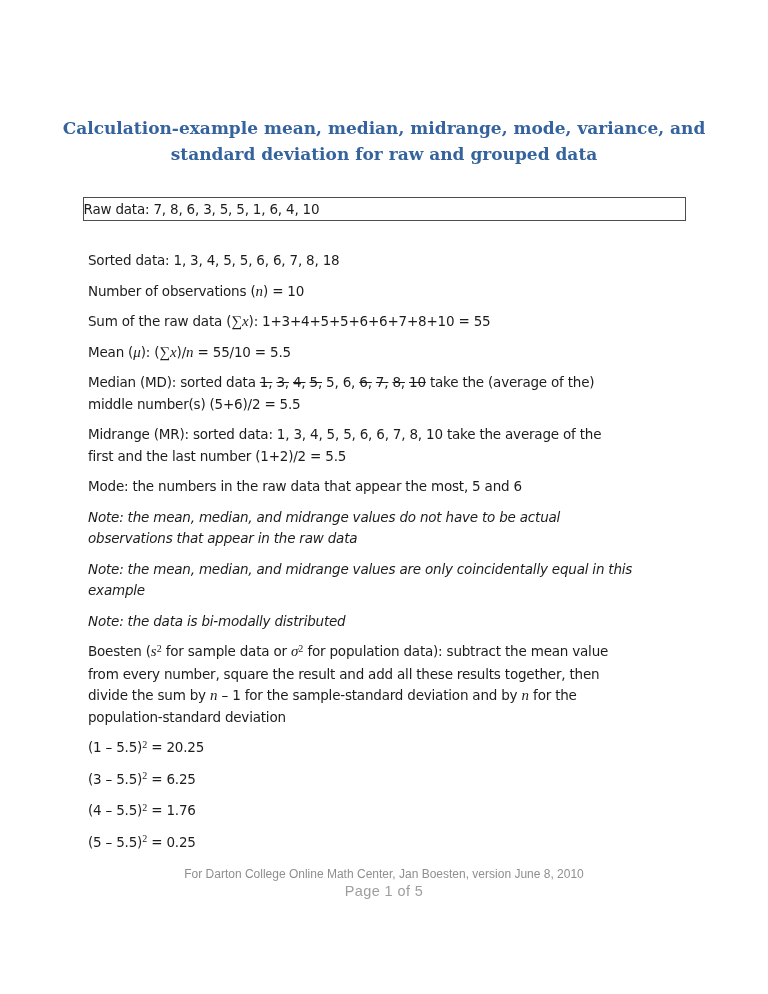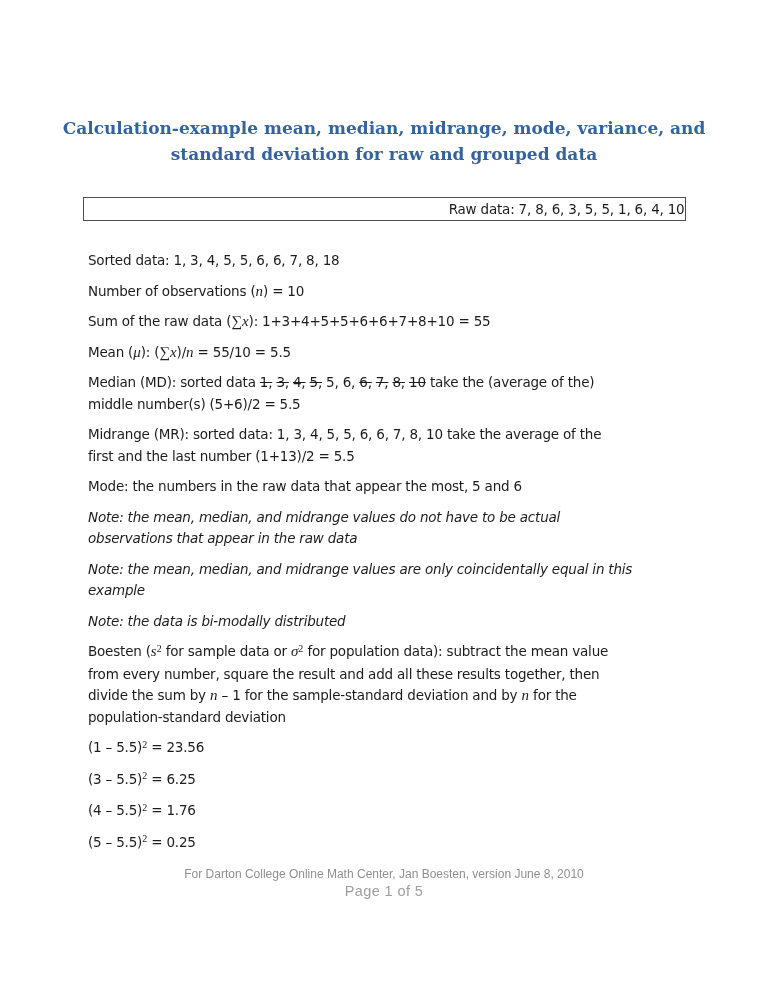--- a/index.html
+++ b/index.html
@@ -17,21 +17,21 @@
   }
   .title{
     margin:0;padding:115px 60px 0;text-align:center;
     font-family:"DejaVu Serif",serif;font-weight:bold;font-size:17px;line-height:26px;
     color:var(--title-blue);
   }
   .title-line{display:block;}
   .raw-box{
     box-sizing:border-box;margin:30px auto 4px;width:603px;height:24px;
     border:1px solid var(--box-border);
-    text-align:right;font-size:13.5px;line-height:22px;letter-spacing:-0.2px;
+    text-align:left;font-size:13.5px;line-height:22px;letter-spacing:-0.2px;
   }
   .doc-body{
     margin:29px 0 0 88px;width:632px;
     font-size:13.5px;line-height:21.5px;letter-spacing:-0.2px;
   }
   .doc-body p{margin:0 0 9px;white-space:pre-wrap;}
   .doc-body p.note{font-style:italic;}
   .seg-math{
     font-family:"Liberation Serif","DejaVu Serif",serif;
     font-style:italic;font-size:15px;letter-spacing:0;
@@ -60,32 +60,32 @@
   </div>
 
   <main class="doc-body" id="doc-body">
       <p><span>Sorted data: 1, 3, 4, 5, 5, 6, 6, 7, 8, 18</span></p>
       <p><span>Number of observations (</span><span class="seg-math">n</span><span>) = 10</span></p>
       <p><span>Sum of the raw data (</span><span class="seg-math">∑x</span><span>): 1+3+4+5+5+6+6+7+8+10 = 55</span></p>
       <p><span>Mean (</span><span class="seg-math">μ</span><span>): (</span><span class="seg-math">∑x</span><span>)/</span><span class="seg-math">n</span><span> = 55/10 = 5.5</span></p>
       <p><span>Median (MD): sorted data </span><span class="seg-strike">1,</span><span> </span><span class="seg-strike">3,</span><span> </span><span class="seg-strike">4,</span><span> </span><span class="seg-strike">5,</span><span> 5, 6, </span><span class="seg-strike">6,</span><span> </span><span class="seg-strike">7,</span><span> </span><span class="seg-strike">8,</span><span> </span><span class="seg-strike">10</span><span> take the (average of the)
 middle number(s) (5+6)/2 = 5.5</span></p>
       <p><span>Midrange (MR): sorted data: 1, 3, 4, 5, 5, 6, 6, 7, 8, 10 take the average of the
-first and the last number (1+13)/2 = 5.5</span></p>
+first and the last number (1+2)/2 = 5.5</span></p>
       <p><span>Mode: the numbers in the raw data that appear the most, 5 and 6</span></p>
       <p class="note"><span>Note: the mean, median, and midrange values do not have to be actual
 observations that appear in the raw data</span></p>
       <p class="note"><span>Note: the mean, median, and midrange values are only coincidentally equal in this
 example</span></p>
       <p class="note"><span>Note: the data is bi-modally distributed</span></p>
       <p><span>Boesten (</span><span class="seg-math">s</span><span class="seg-sup">2</span><span> for sample data or </span><span class="seg-math">σ</span><span class="seg-sup">2</span><span> for population data): subtract the mean value
 from every number, square the result and add all these results together, then
 divide the sum by </span><span class="seg-math">n</span><span> – 1 for the sample-standard deviation and by </span><span class="seg-math">n</span><span> for the
 population-standard deviation</span></p>
-      <p><span>(1 – 5.5)</span><span class="seg-sup">2</span><span> = 23.56</span></p>
+      <p><span>(1 – 5.5)</span><span class="seg-sup">2</span><span> = 20.25</span></p>
       <p><span>(3 – 5.5)</span><span class="seg-sup">2</span><span> = 6.25</span></p>
       <p><span>(4 – 5.5)</span><span class="seg-sup">2</span><span> = 1.76</span></p>
       <p><span>(5 – 5.5)</span><span class="seg-sup">2</span><span> = 0.25</span></p>
     </main>
 
   <footer class="footer">
     <div class="credit">For Darton College Online Math Center, Jan Boesten, version June 8, 2010</div>
     <div class="pagenum">Page 1 of 5</div>
   </footer>
 

